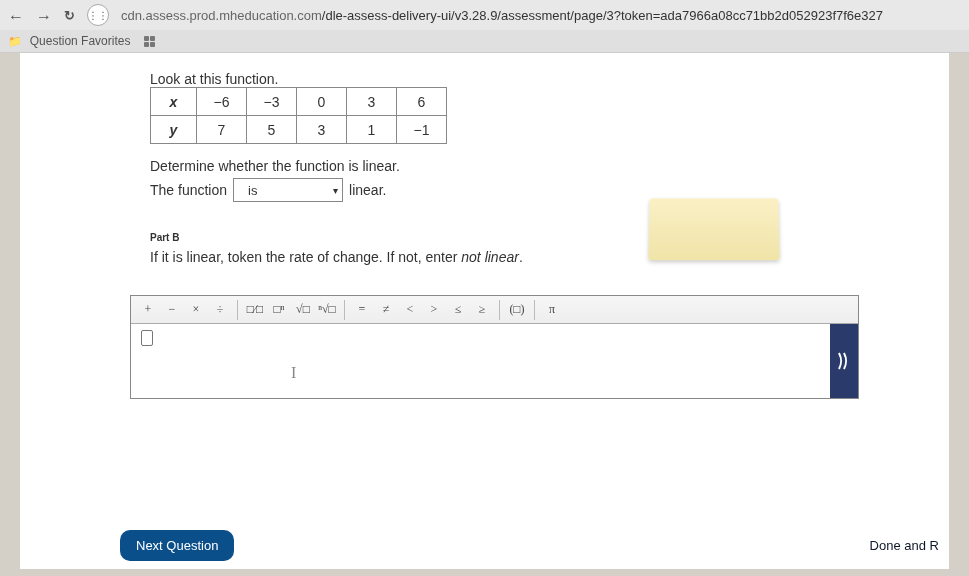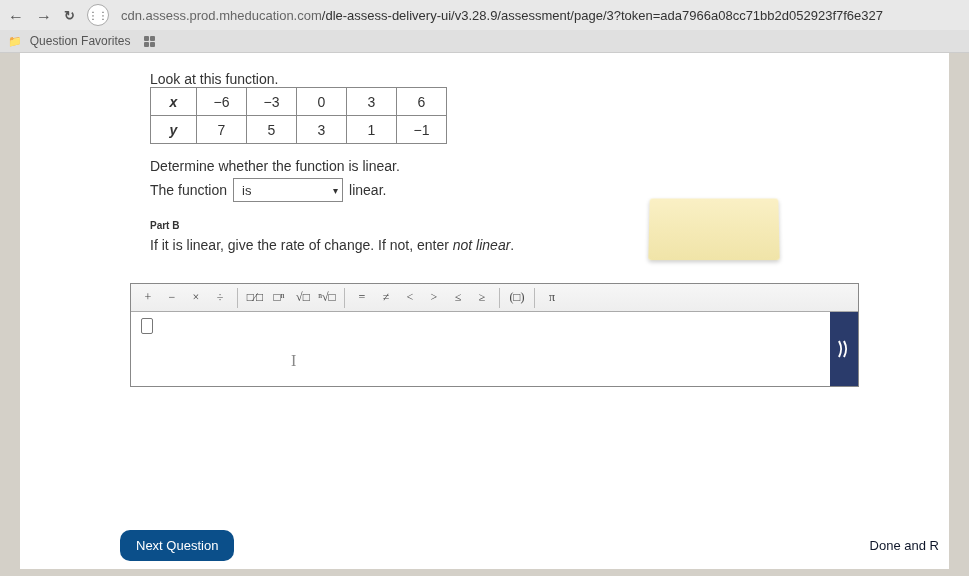--- a/index.html
+++ b/index.html
@@ -20,22 +20,22 @@
     .page-wrap { background: #fff; margin: 0 20px; height: calc(100% - 60px); position: relative; }
     .content { padding: 18px 130px 0 130px; }
     
     .prompt { font-size: 14px; color: #333; }
     
     table.func { border-collapse: collapse; margin-bottom: 14px; }
     table.func td { border: 1px solid #888; width: 50px; height: 28px; text-align: center; font-size: 14px; color: #333; }
     table.func td.head { font-weight: bold; font-style: italic; width: 46px; }
     
     .determine { font-size: 14px; color: #333; margin-bottom: 4px; }
-    .sentence { font-size: 14px; color: #333; display: flex; align-items: center; gap: 6px; margin-bottom: 18px; }
-    .select-box { position: relative; display: inline-flex; align-items: center; border: 1px solid #888; padding: 2px 8px; width: 110px; height: 24px; font-size: 13px; background: #fff; }
+    .sentence { font-size: 14px; color: #333; display: flex; align-items: center; gap: 6px; margin-bottom: 30px; }
+    .select-box { position: relative; display: inline-flex; align-items: center; border: 1px solid #888; padding: 2px 14px; width: 110px; height: 24px; font-size: 13px; background: #fff; }
     .select-box .caret { position: absolute; right: 4px; font-size: 10px; }
     
     .part-b-title { font-weight: bold; font-size: 10px; color: #333; margin-bottom: 6px; }
     .part-b-text { font-size: 14px; color: #333; margin-bottom: 30px; }
     .part-b-text .ital { font-style: italic; }
     
     .editor-frame { border: 1px solid #888; background: #fff; position: relative; margin-left: -20px; margin-right: -40px; }
     .toolbar { display: flex; align-items: center; border-bottom: 1px solid #aaa; background: linear-gradient(#f6f6f6,#eee); height: 28px; padding: 0 6px; gap: 2px; }
     .tbtn { min-width: 22px; height: 22px; display: flex; align-items: center; justify-content: center; font-size: 12px; color: #444; cursor: pointer; font-family: "Times New Roman", serif; }
     .divider { width: 1px; height: 20px; background: #bbb; margin: 0 4px; }
@@ -105,21 +105,21 @@
       <span>The function</span>
       <div class="select-box">
         <span>is</span>
         <span class="caret">▾</span>
       </div>
       <span>linear.</span>
     </div>
 
     <div class="part-b-title">Part B</div>
     <div class="part-b-text">
-      <span>If it is linear, give the rate of change. If not, enter </span><span class="ital">not linear</span><span>.</span>
+      <span>If it is linear, token the rate of change. If not, enter </span><span class="ital">not linear</span><span>.</span>
     </div>
 
     <div class="editor-frame">
       <div class="toolbar">
         <div class="tbtn">+</div>
         <div class="tbtn">−</div>
         <div class="tbtn">×</div>
         <div class="tbtn">÷</div>
         <div class="divider"></div>
         <div class="tbtn">□⁄□</div>

